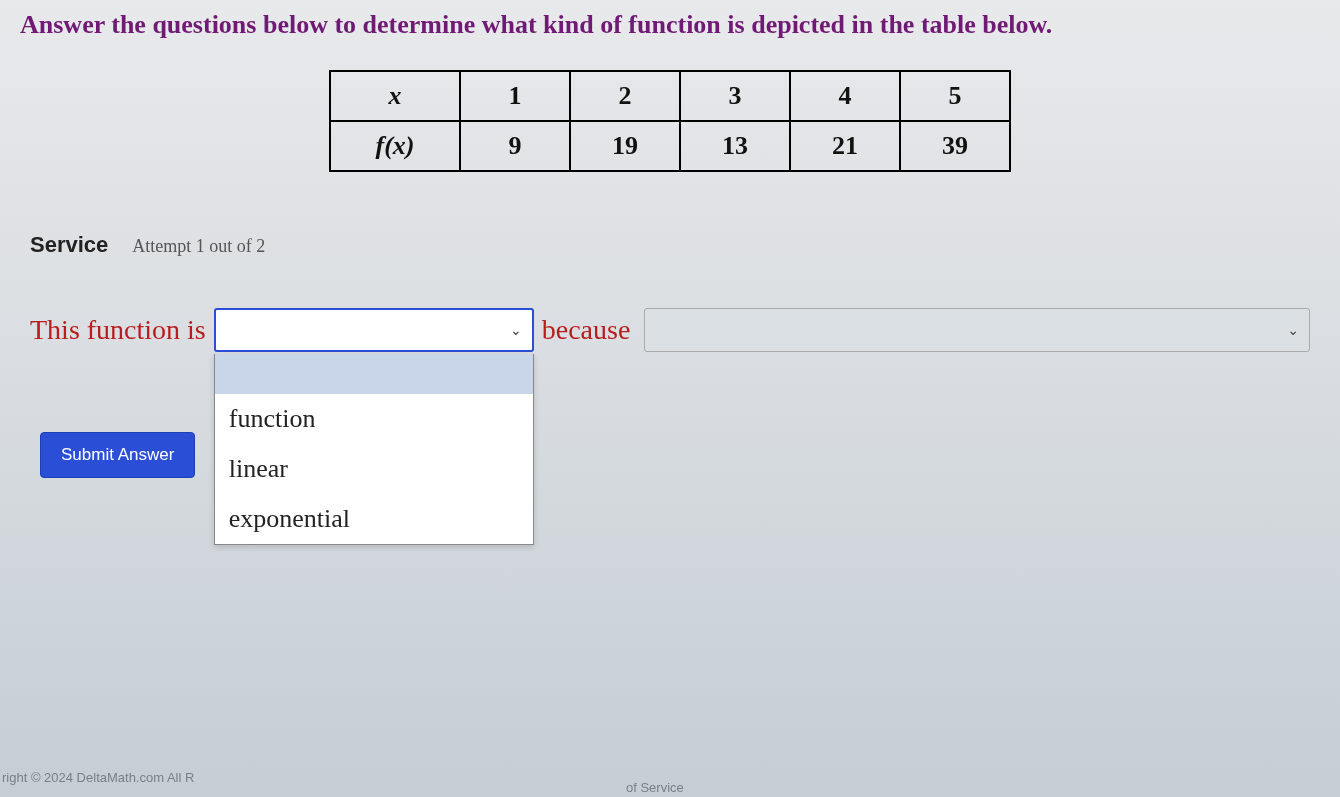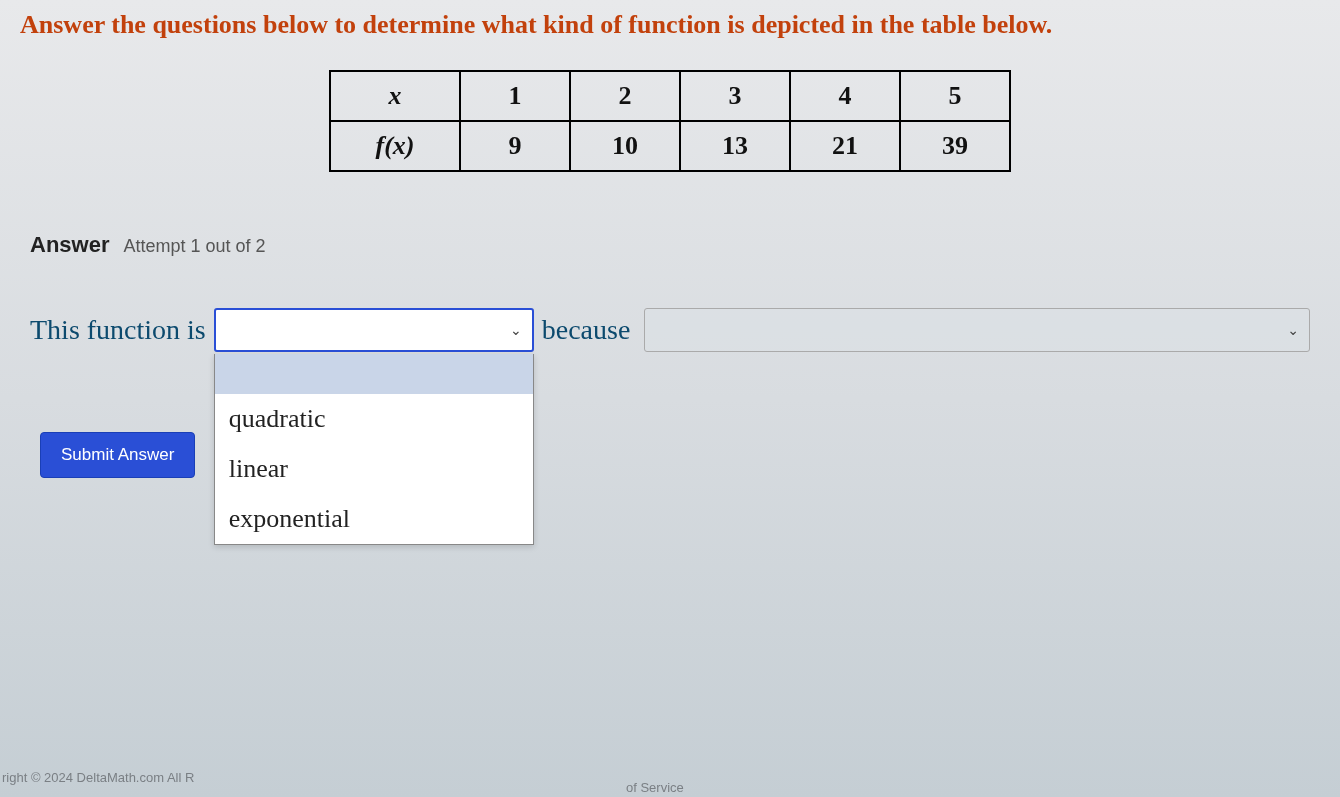--- a/index.html
+++ b/index.html
@@ -7,21 +7,21 @@
     font-family: "Times New Roman", serif;
     background: linear-gradient(180deg, #e8e9eb 0%, #d8dce0 50%, #c5ced4 100%);
     width: 1340px;
     height: 797px;
     overflow: hidden;
     position: relative;
   }
   .question {
     font-size: 26px;
     font-weight: bold;
-    color: #c2410c;
+    color: #701a75;
     padding: 10px 20px 30px 20px;
   }
   .table-wrap {
     display: flex;
     justify-content: center;
     margin-bottom: 60px;
   }
   table.func {
     border-collapse: collapse;
     background: transparent;
@@ -43,34 +43,34 @@
   }
   .answer-label {
     font-weight: bold;
     font-size: 22px;
     color: #222;
     font-family: Arial, sans-serif;
   }
   .attempt {
     font-size: 18px;
     color: #555;
-    font-family: Liberation Sans, sans-serif;
-    margin-left: 10px;
+    font-family: Liberation Serif, serif;
+    margin-left: 20px;
   }
   .sentence {
     display: flex;
     align-items: center;
     gap: 8px;
     padding: 0 30px;
     margin-top: 50px;
     position: relative;
   }
   .sentence-text {
     font-size: 28px;
-    color: #0c4a6e;
+    color: #b91c1c;
   }
   .dd {
     position: relative;
   }
   .dd-select {
     border: 2px solid #2a4fd6;
     background: #fff;
     width: 320px;
     height: 44px;
     font-size: 20px;
@@ -163,44 +163,44 @@
       <td><span class="fx-var">x</span></td>
       <td>1</td>
       <td>2</td>
       <td>3</td>
       <td>4</td>
       <td>5</td>
     </tr>
     <tr>
       <td><span class="fx-var">f(x)</span></td>
       <td>9</td>
-      <td>10</td>
+      <td>19</td>
       <td>13</td>
       <td>21</td>
       <td>39</td>
     </tr>
   </tbody>
     </table>
 </div>
 
 <div class="answer-row">
-  <span class="answer-label">Answer</span>
+  <span class="answer-label">Service</span>
   <span class="attempt">Attempt 1 out of 2</span>
 </div>
 
 <div class="sentence">
   <span class="sentence-text">This function is</span>
 
   <div class="dd">
     <div class="dd-select">
       <span class="chev">⌄</span>
     </div>
     <div class="dd-list">
       <div class="dd-item blank"></div>
-      <div class="dd-item">quadratic</div>
+      <div class="dd-item">function</div>
       <div class="dd-item">linear</div>
       <div class="dd-item">exponential</div>
     </div>
   </div>
 
   <span class="sentence-text">because</span>
 
   <div class="second-dd">
     <span class="chev">⌄</span>
   </div>

